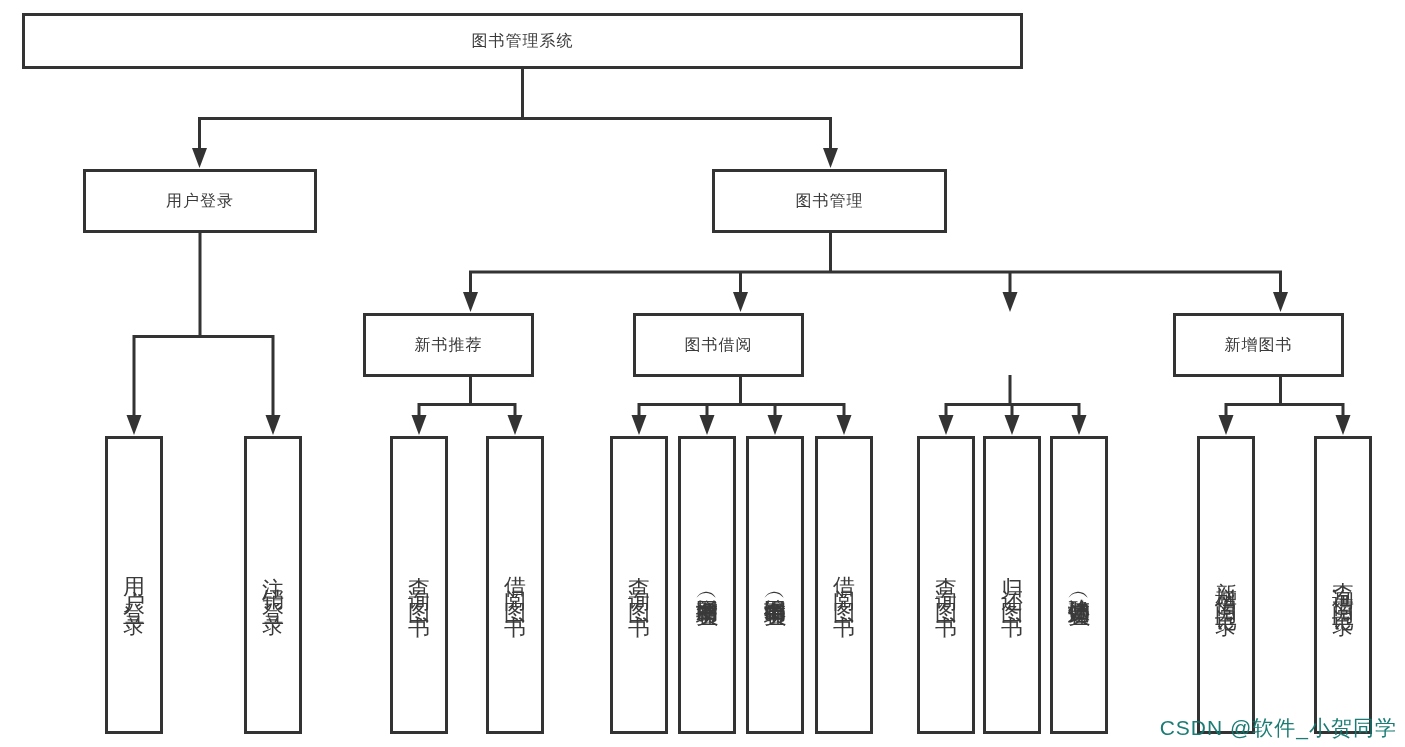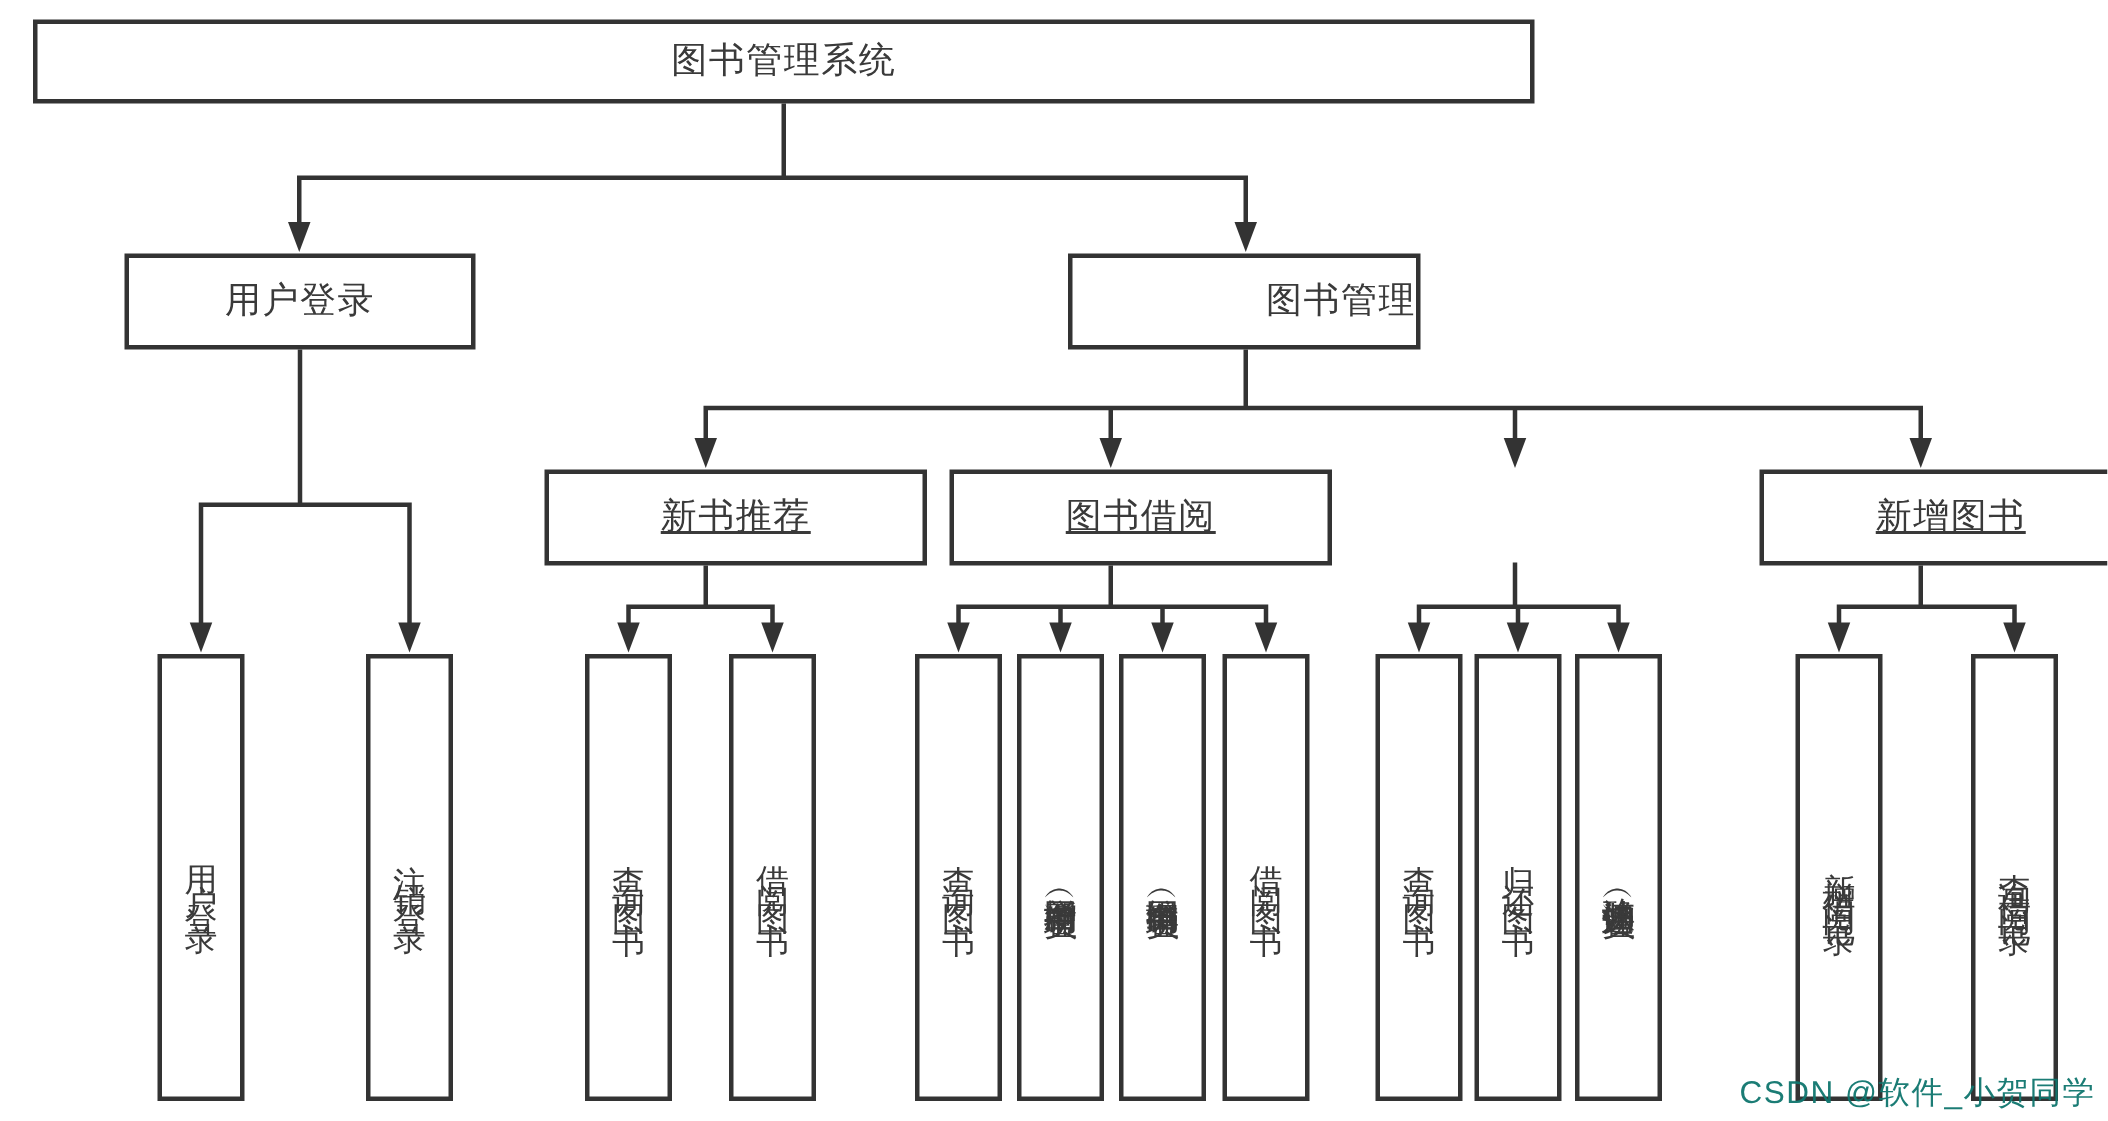--- a/index.html
+++ b/index.html
@@ -15,25 +15,25 @@
     position:absolute;
     box-sizing:border-box;
     border:3px solid #333333;
     background:#ffffff;
     display:flex;
     align-items:center;
     justify-content:center;
     color:#3a3a3a;
     z-index:2;
   }
-  .hlabel{font-size:24px;line-height:1;letter-spacing:1px;}
+  .hlabel{font-size:16px;line-height:1;letter-spacing:1px;}
   .root{left:22px;top:13px;width:1001px;height:56px;}
   .lvl2a{left:83px;top:169px;width:234px;height:64px;}
-  .lvl2b{left:712px;top:169px;width:235px;height:64px;justify-content:flex-end;}
-  .lvl3{top:313px;width:255px;height:64px;text-decoration:underline;}
+  .lvl2b{left:712px;top:169px;width:235px;height:64px;}
+  .lvl3{top:313px;width:171px;height:64px;}
   .leaf{top:436px;width:58px;height:298px;}
   .vtext{
     writing-mode:vertical-rl;
     text-orientation:mixed;
     font-size:22px;
     line-height:1;
     white-space:nowrap;
   }
   .watermark{
     position:absolute;

